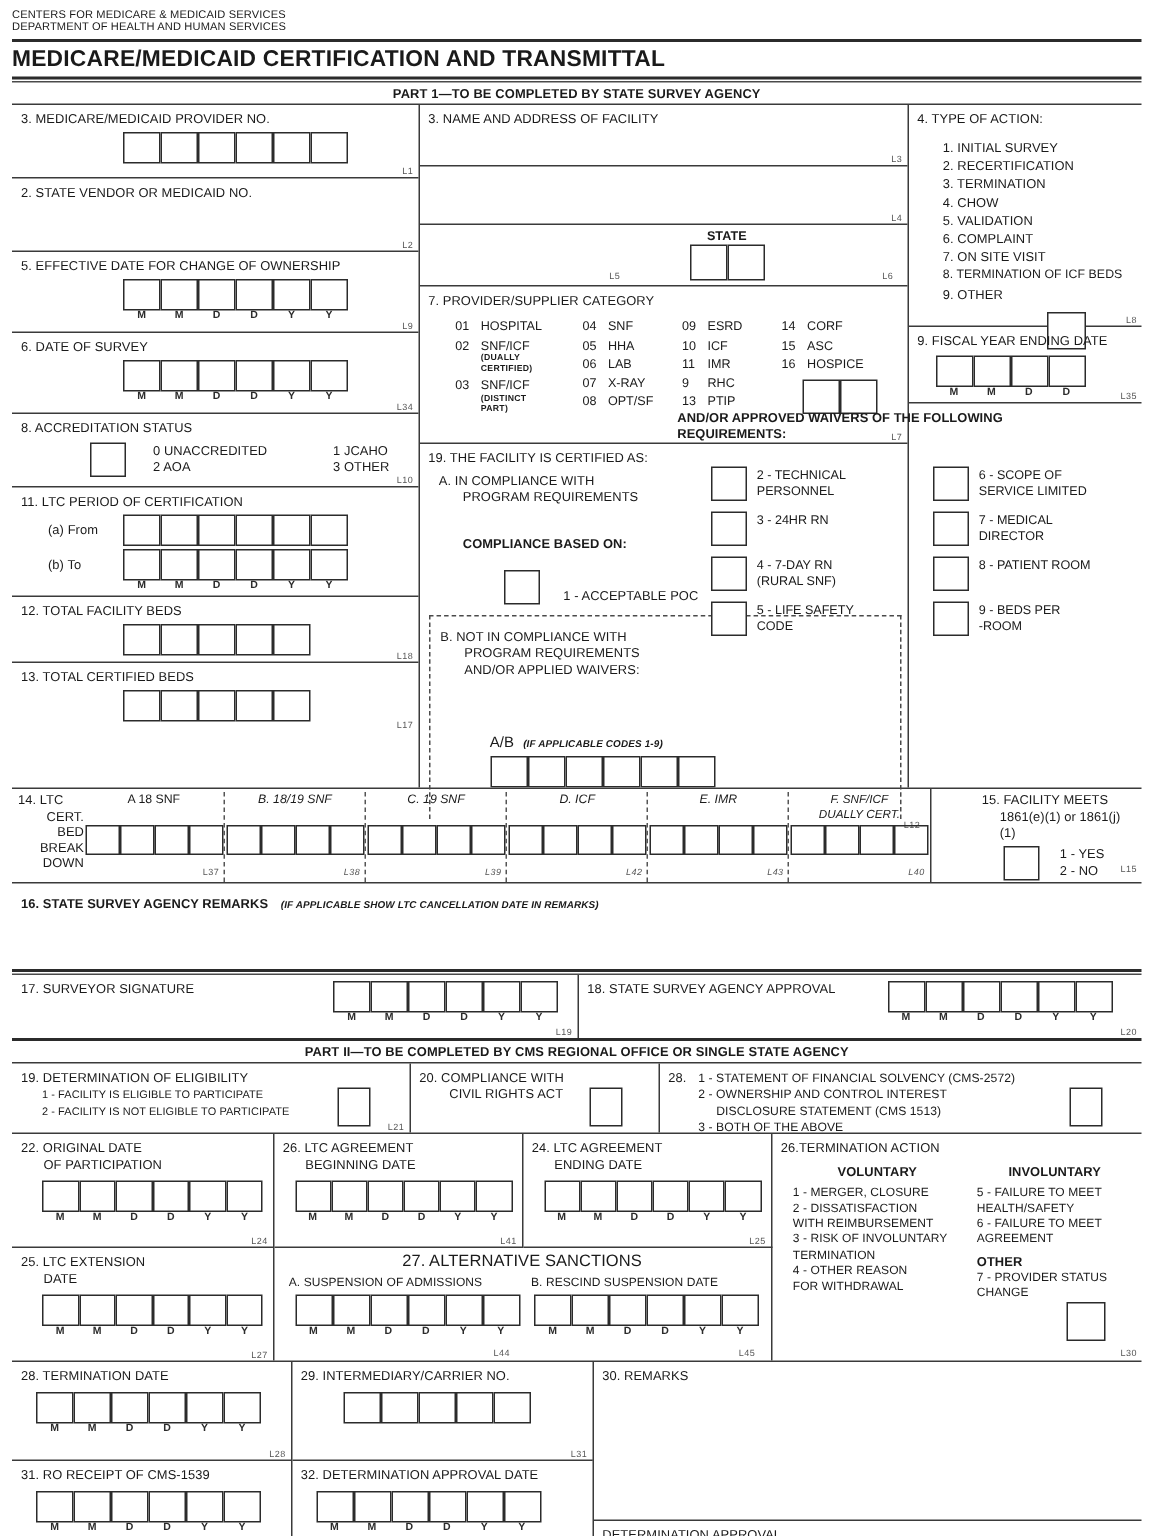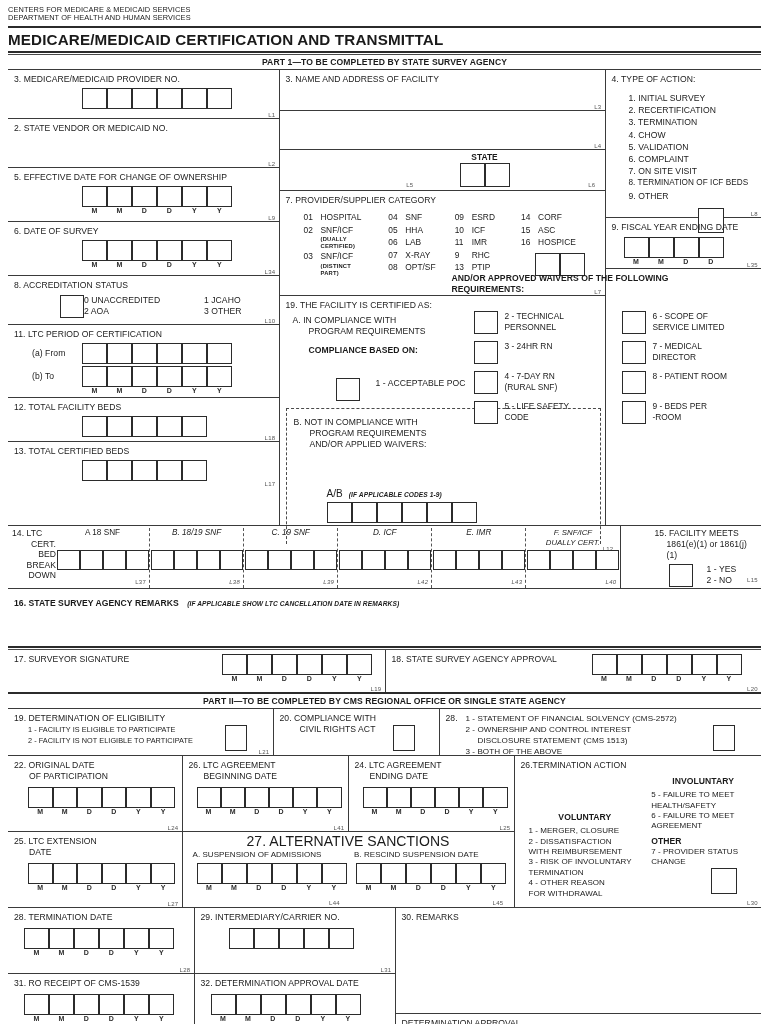--- a/index.html
+++ b/index.html
@@ -164,21 +164,21 @@
             <span>Y</span>
           </div>
           <span class="lcode">L34</span>
         </div>
 
         <div class="rule-med"></div>
         <div class="sectionpad" style="height:48px">
           <div class="lbl">8. ACCREDITATION STATUS</div>
           <div style="display:flex;align-items:flex-start;margin-top:4px;">
             <div class="chk" style="margin-left:46px;"></div>
-            <div style="margin-left:0;">
+            <div style="margin-left:18px;">
               <div style="display:flex;">
                 <div class="lbl" style="width:120px">0    UNACCREDITED</div>
                 <div class="lbl">1  JCAHO</div>
               </div>
               <div style="display:flex;">
                 <div class="lbl" style="width:120px">2    AOA</div>
                 <div class="lbl">3  OTHER</div>
               </div>
             </div>
           </div>
@@ -312,22 +312,22 @@
           </div>
           <span class="lcode">L7</span>
         </div>
 
         <div class="rule-med"></div>
 
         <div class="sectionpad" style="height:229px;padding-right:0;overflow:visible;position:relative">
           <div class="lbl">19. THE FACILITY IS CERTIFIED AS:</div>
           <div class="lbl indent" style="margin-top:4px">A.  IN COMPLIANCE WITH</div>
           <div class="lbl" style="padding-left:23px">PROGRAM REQUIREMENTS</div>
-          <div class="lbl bold" style="padding-left:23px;margin-top:8px">COMPLIANCE BASED ON:</div>
-          <div style="display:flex;align-items:flex-start;margin-top:22px;padding-left:50px;">
+          <div class="lbl bold" style="padding-left:23px;margin-top:20px">COMPLIANCE BASED ON:</div>
+          <div style="display:flex;align-items:flex-end;margin-top:12px;padding-left:50px;">
             <div class="chk"></div>
             <div class="lbl" style="margin-left:16px">1 - ACCEPTABLE POC</div>
           </div>
 
           <div class="dashed" style="margin:7px 4px 0 0;border-bottom:none;height:136px;box-sizing:border-box;padding-top:8px;position:relative;">
             <div class="lbl indent">B.  NOT IN COMPLIANCE WITH</div>
             <div class="lbl" style="padding-left:23px">PROGRAM REQUIREMENTS</div>
             <div class="lbl" style="padding-left:23px">AND/OR APPLIED WAIVERS:</div>
             <div style="margin-top:38px;padding-left:40px;">
               <div style="display:flex;align-items:baseline;">
@@ -737,21 +737,21 @@
                 <span>Y</span>
                 <span>Y</span>
           </div>
           <span class="lcode">L25</span>
         </div>
       </td>
       <td class="bx" rowspan="2">
         <div class="sectionpad" style="height:150px;padding-top:4px;position:relative;">
           <div class="lbl">26.TERMINATION ACTION</div>
           <div style="display:flex;margin-top:5px;">
-            <div style="width:130px;padding-left:8px;margin-top:36px;">
+            <div style="width:130px;padding-left:8px;">
               <div class="lbl bold ctr" style="padding-right:10px">VOLUNTARY</div>
               <div class="lbl sm" style="font-size:8px;line-height:10.4px;white-space:pre-line;margin-top:3px">1 - MERGER, CLOSURE</div>
               <div class="lbl sm" style="font-size:8px;line-height:10.4px;white-space:pre-line">2 - DISSATISFACTION
 WITH REIMBURSEMENT</div>
               <div class="lbl sm" style="font-size:8px;line-height:10.4px;white-space:pre-line">3 - RISK OF INVOLUNTARY
 TERMINATION</div>
               <div class="lbl sm" style="font-size:8px;line-height:10.4px;white-space:pre-line">4 - OTHER REASON
 FOR WITHDRAWAL</div>
             </div>
             <div style="width:110px;">
@@ -789,21 +789,21 @@
                 <span>D</span>
                 <span>D</span>
                 <span>Y</span>
                 <span>Y</span>
           </div>
           <span class="lcode">L27</span>
         </div>
       </td>
       <td class="bx bt" colspan="2">
         <div class="sectionpad" style="height:75px;padding-top:4px;position:relative;">
-          <div class="lbl ctr" style="font-size:14px">27.   ALTERNATIVE SANCTIONS</div>
+          <div class="lbl ctr" style="font-size:11px">27.   ALTERNATIVE SANCTIONS</div>
           <div style="display:flex;margin-top:2px;">
             <div style="width:166px">
               <div class="lbl sm" style="font-size:8px;padding-left:4px">A. SUSPENSION OF ADMISSIONS</div>
               <div class="boxes" style="margin:3px 0 0 8px">
                 <div class="b"></div>
                     <div class="b"></div>
                     <div class="b"></div>
                     <div class="b"></div>
                     <div class="b"></div>
                     <div class="b"></div>

